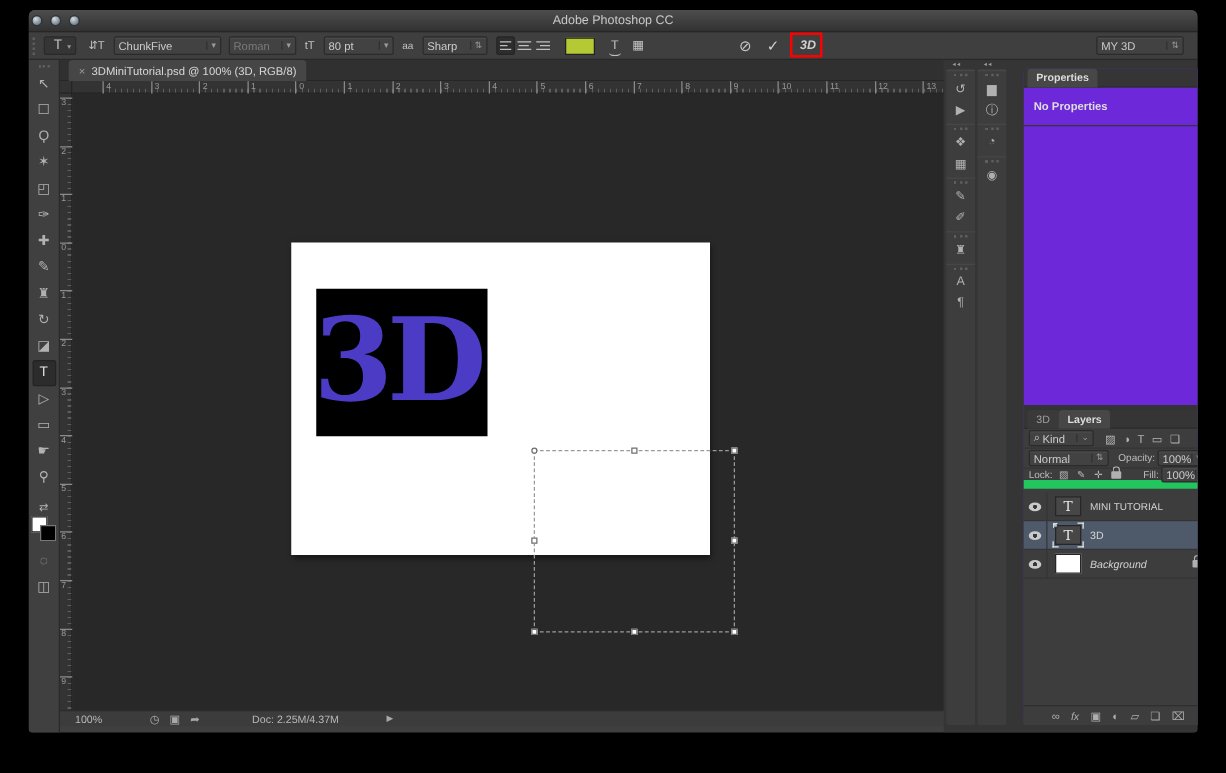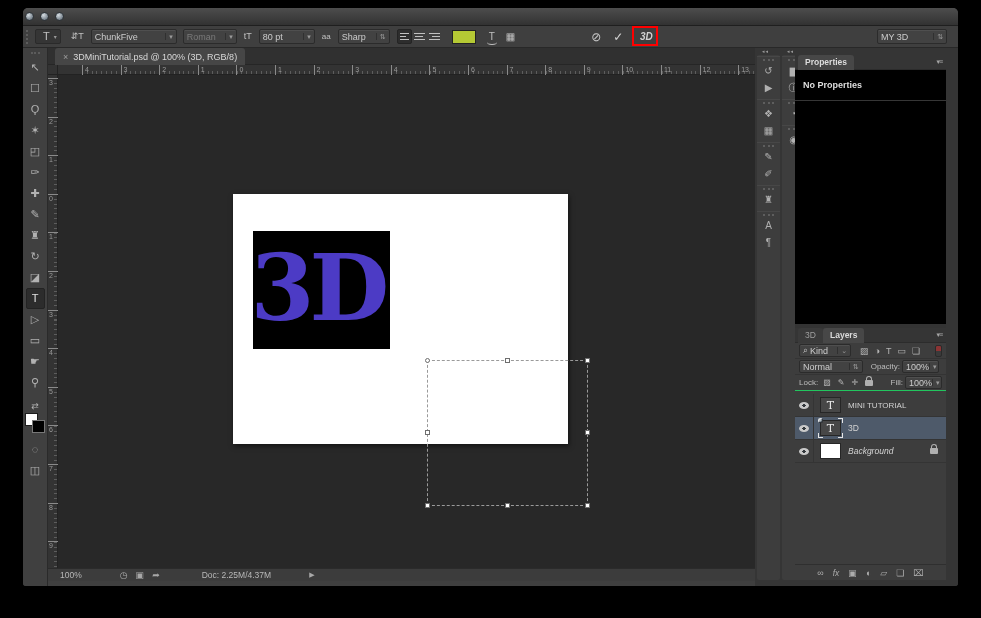--- a/index.html
+++ b/index.html
@@ -94,36 +94,36 @@
   
   #dock{position:absolute;left:732px;top:40px;width:203px;height:538px;background:#353535;}
   .icolhead{position:absolute;top:0;height:6px;font-size:5px;color:#9a9a9a;letter-spacing:1px;}
   .icol{position:absolute;top:7px;bottom:6px;width:23px;background:#3d3d3d;border-radius:2px;}
   #icol1{left:2px;} #icol2{left:27px;}
   .pgroup{border-top:1px solid #474747;padding-top:2px;margin-top:3px;}
   .pgroup:first-child{margin-top:1px;}
   .pgroup .pgrip{width:11px;margin:0 auto 1px;border-top:2px dotted #5e5e5e;}
   .picon{width:23px;height:17px;display:flex;align-items:center;justify-content:center;
     color:#b0b0b0;font-size:10px;}
-  #mainpanels{position:absolute;left:40px;top:7px;width:151px;bottom:6px;background:#000000;border-radius:2px;}
+  #mainpanels{position:absolute;left:64px;top:7px;width:151px;bottom:6px;background:#6d28d9;border-radius:2px;}
   .ptabrow{position:relative;height:15px;background:#353535;border-bottom:1px solid #2c2c2c;}
   .ptab{position:absolute;top:0;height:15px;padding:0 7px;background:#474747;border-radius:3px 3px 0 0;
     font-size:8.5px;font-weight:bold;color:#dcdcdc;line-height:15px;}
   .ptab.inactive{background:#3a3a3a;color:#9f9f9f;font-weight:normal;}
   .pmenu{position:absolute;right:4px;top:3px;font-size:7px;color:#a5a5a5;letter-spacing:-1px;}
   #props-empty{padding:10px 8px;font-size:9px;font-weight:bold;color:#dedede;border-bottom:1px solid #363636;}
   #layersgroup{position:absolute;left:0;right:0;top:269px;bottom:0;background:#3d3d3d;border-top:4px solid #333;}
   .lrow{display:flex;align-items:center;padding:0 4px;height:16px;font-size:8px;color:#bdbdbd;}
   #filterrow{border-bottom:1px solid #343434;}
   #filterrow .combo{height:13px;margin-left:0;}
   #filtericons{display:flex;gap:6px;margin-left:6px;font-size:9px;color:#b5b5b5;align-items:center;}
   #filtertoggle{width:7px;height:12px;margin-left:auto;border:1px solid #2a2a2a;border-radius:2px;
     background:linear-gradient(#8c3434 0 50%,#3a3a3a 50%);}
   #blendrow{border-bottom:1px solid #343434;}
-  #lockrow{border-bottom:1px solid #22c55e;}
+  #lockrow{border-bottom:7px solid #22c55e;}
   #lockicons{display:flex;gap:7px;margin-left:5px;font-size:8px;color:#b5b5b5;align-items:center;}
   .minicombo{height:13px;width:37px;}
   .padlock{position:relative;width:8px;height:6px;background:#b0b0b0;border-radius:1px;display:inline-block;}
   .padlock:before{content:"";position:absolute;top:-4px;left:1px;width:4px;height:4px;
     border:1px solid #b0b0b0;border-bottom:none;border-radius:3px 3px 0 0;}
   .layerrow{display:flex;align-items:center;height:23px;border-bottom:1px solid #343434;
     font-size:8.5px;color:#d2d2d2;}
   .layerrow.sel{background:#4e5a6a;}
   .eyebox{width:19px;height:23px;border-right:1px solid #343434;display:flex;align-items:center;justify-content:center;}
   .eye{width:10px;height:7px;border-radius:50%;background:radial-gradient(circle at 50% 50%,#33383c 0 1.6px,#c9c9c9 1.7px);}
@@ -146,20 +146,21 @@
 </style>
 </head>
 <body>
 
 <div id="win">
 
   <div id="titlebar">
     <span class="tl" style="left:2px"></span>
     <span class="tl" style="left:17px"></span>
     <span class="tl" style="left:32px"></span>
+    <div id="title">Adobe Photoshop CC</div>
   </div>
 
   <div id="optionsbar">
     <span class="grip"></span>
     <span class="toolbox">
       <span class="obicon">T</span>
       <span style="font-size:6px;color:#999">▾</span>
     </span>
     <span class="obicon" style="font-size:9px">⇵T</span>
     <span class="combo" style="width:86px">

